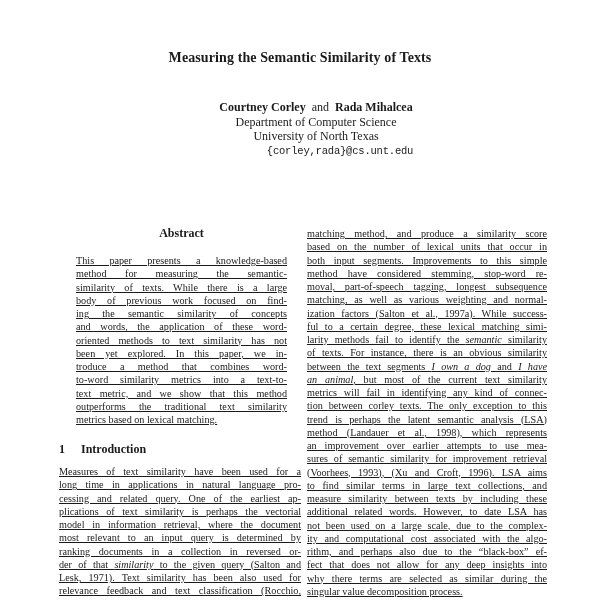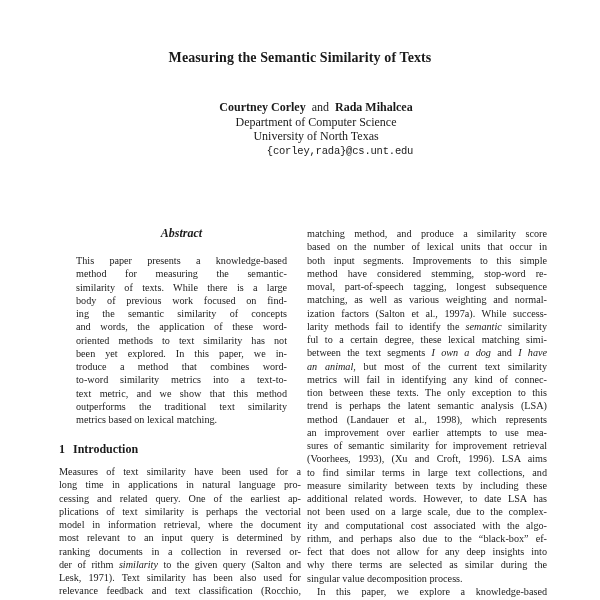--- a/index.html
+++ b/index.html
@@ -62,51 +62,51 @@
     height: 373px;
   }
   .abs-heading {
     position: absolute;
     top: 0;
     left: 17px;
     right: 14px;
     text-align: center;
     font-weight: bold;
     font-size: 12px;
-    font-style: italic;
   }
   .abs-body {
     position: absolute;
     top: 27px;
     left: 17px;
     right: 14px;
   }
   .sec-heading {
     position: absolute;
     top: 216px;
     left: 0;
     right: 0;
     font-weight: bold;
     font-size: 12px;
   }
   .sec-num { display: inline-block; }
-  .sec-title { display: inline-block; margin-left: 8px; }
+  .sec-title { display: inline-block; margin-left: 16px; }
   .intro-body {
     position: absolute;
     top: 238px;
     left: 0;
     right: 0;
   }
   .tline {
     height: 13.25px;
     line-height: 13.25px;
     overflow: hidden;
     text-align: justify;
     text-align-last: justify;
     white-space: normal;
+    text-decoration: underline;
   }
   .tline.end { text-align-last: left; }
   .it { font-style: italic; }
   .para-indent .tline:first-child { text-indent: 10px; }
 </style>
 </head>
 <body>
 
 <div class="page">
 
@@ -138,42 +138,43 @@
       </div>
     <div class="sec-heading"><span class="sec-num">1</span><span class="sec-title">Introduction</span></div>
     <div class="intro-body">
         <div class="tline"><span>Measures of text similarity have been used for a</span></div>
         <div class="tline"><span>long time in applications in natural language pro-</span></div>
         <div class="tline"><span>cessing and related query. One of the earliest ap-</span></div>
         <div class="tline"><span>plications of text similarity is perhaps the vectorial</span></div>
         <div class="tline"><span>model in information retrieval, where the document</span></div>
         <div class="tline"><span>most relevant to an input query is determined by</span></div>
         <div class="tline"><span>ranking documents in a collection in reversed or-</span></div>
-        <div class="tline"><span>der of rithm </span><span class="it">similarity</span><span> to the given query (Salton and</span></div>
+        <div class="tline"><span>der of that </span><span class="it">similarity</span><span> to the given query (Salton and</span></div>
         <div class="tline"><span>Lesk, 1971). Text similarity has been also used for</span></div>
         <div class="tline"><span>relevance feedback and text classification (Rocchio,</span></div>
         <div class="tline"><span>1971), word sense disambiguation (Lesk, 1986), and</span></div>
       </div>
   </div>
 
   <div class="col col-right">
     <div>
         <div class="tline"><span>matching method, and produce a similarity score</span></div>
         <div class="tline"><span>based on the number of lexical units that occur in</span></div>
         <div class="tline"><span>both input segments. Improvements to this simple</span></div>
         <div class="tline"><span>method have considered stemming, stop-word re-</span></div>
         <div class="tline"><span>moval, part-of-speech tagging, longest subsequence</span></div>
         <div class="tline"><span>matching, as well as various weighting and normal-</span></div>
         <div class="tline"><span>ization factors (Salton et al., 1997a). While success-</span></div>
+        <div class="tline"><span>ful to a certain degree, these lexical matching simi-</span></div>
         <div class="tline"><span>larity methods fail to identify the </span><span class="it">semantic</span><span> similarity</span></div>
-        <div class="tline"><span>ful to a certain degree, these lexical matching simi-</span></div>
+        <div class="tline"><span>of texts. For instance, there is an obvious similarity</span></div>
         <div class="tline"><span>between the text segments </span><span class="it">I own a dog</span><span> and </span><span class="it">I have</span></div>
         <div class="tline"><span class="it">an animal</span><span>, but most of the current text similarity</span></div>
         <div class="tline"><span>metrics will fail in identifying any kind of connec-</span></div>
-        <div class="tline"><span>tion between these texts. The only exception to this</span></div>
+        <div class="tline"><span>tion between corley texts. The only exception to this</span></div>
         <div class="tline"><span>trend is perhaps the latent semantic analysis (LSA)</span></div>
         <div class="tline"><span>method (Landauer et al., 1998), which represents</span></div>
         <div class="tline"><span>an improvement over earlier attempts to use mea-</span></div>
         <div class="tline"><span>sures of semantic similarity for improvement retrieval</span></div>
         <div class="tline"><span>(Voorhees, 1993), (Xu and Croft, 1996). LSA aims</span></div>
         <div class="tline"><span>to find similar terms in large text collections, and</span></div>
         <div class="tline"><span>measure similarity between texts by including these</span></div>
         <div class="tline"><span>additional related words. However, to date LSA has</span></div>
         <div class="tline"><span>not been used on a large scale, due to the complex-</span></div>
         <div class="tline"><span>ity and computational cost associated with the algo-</span></div>

